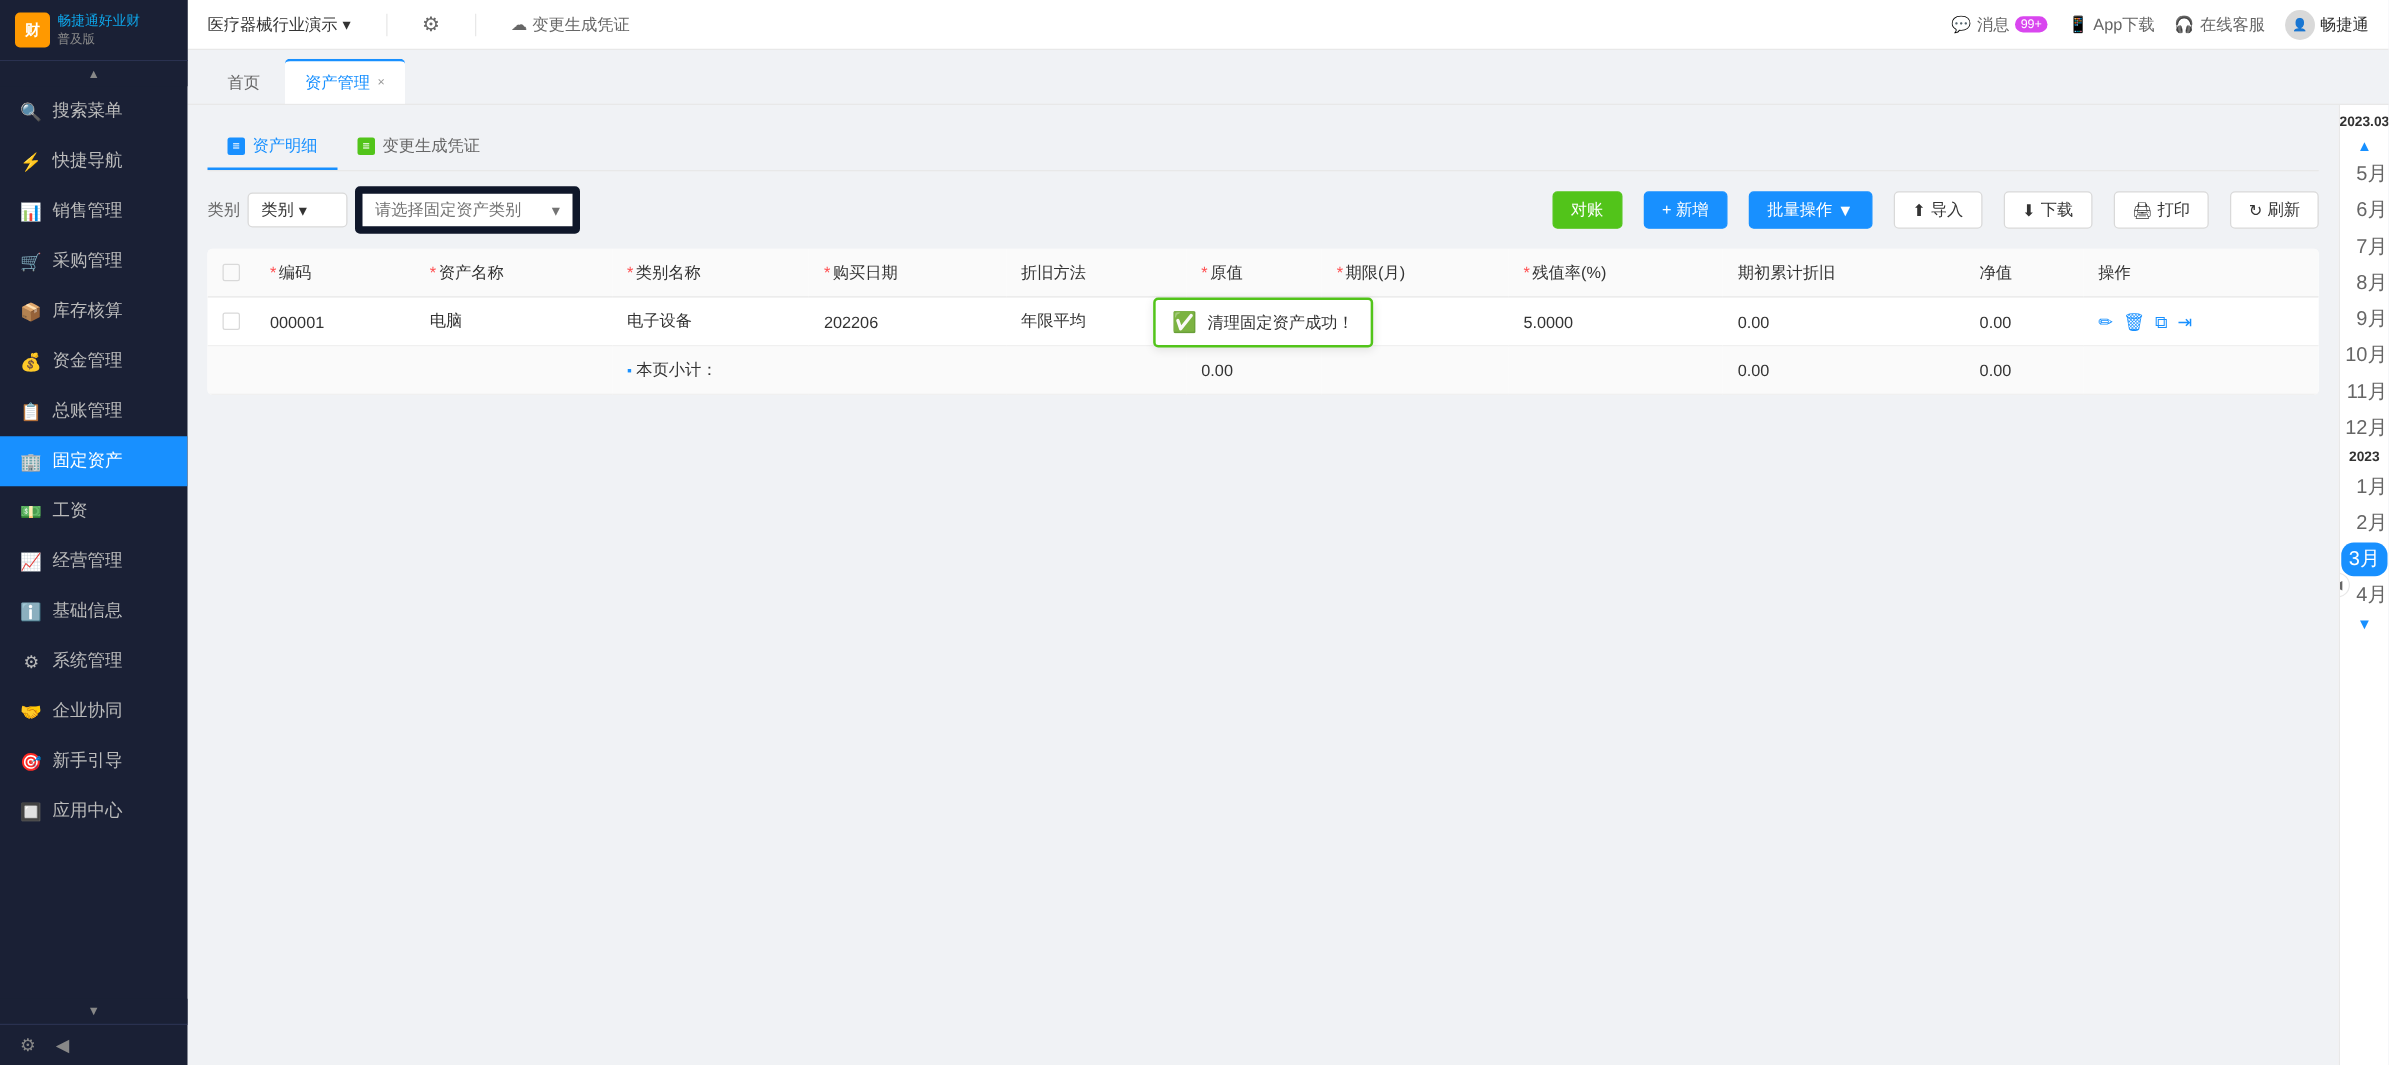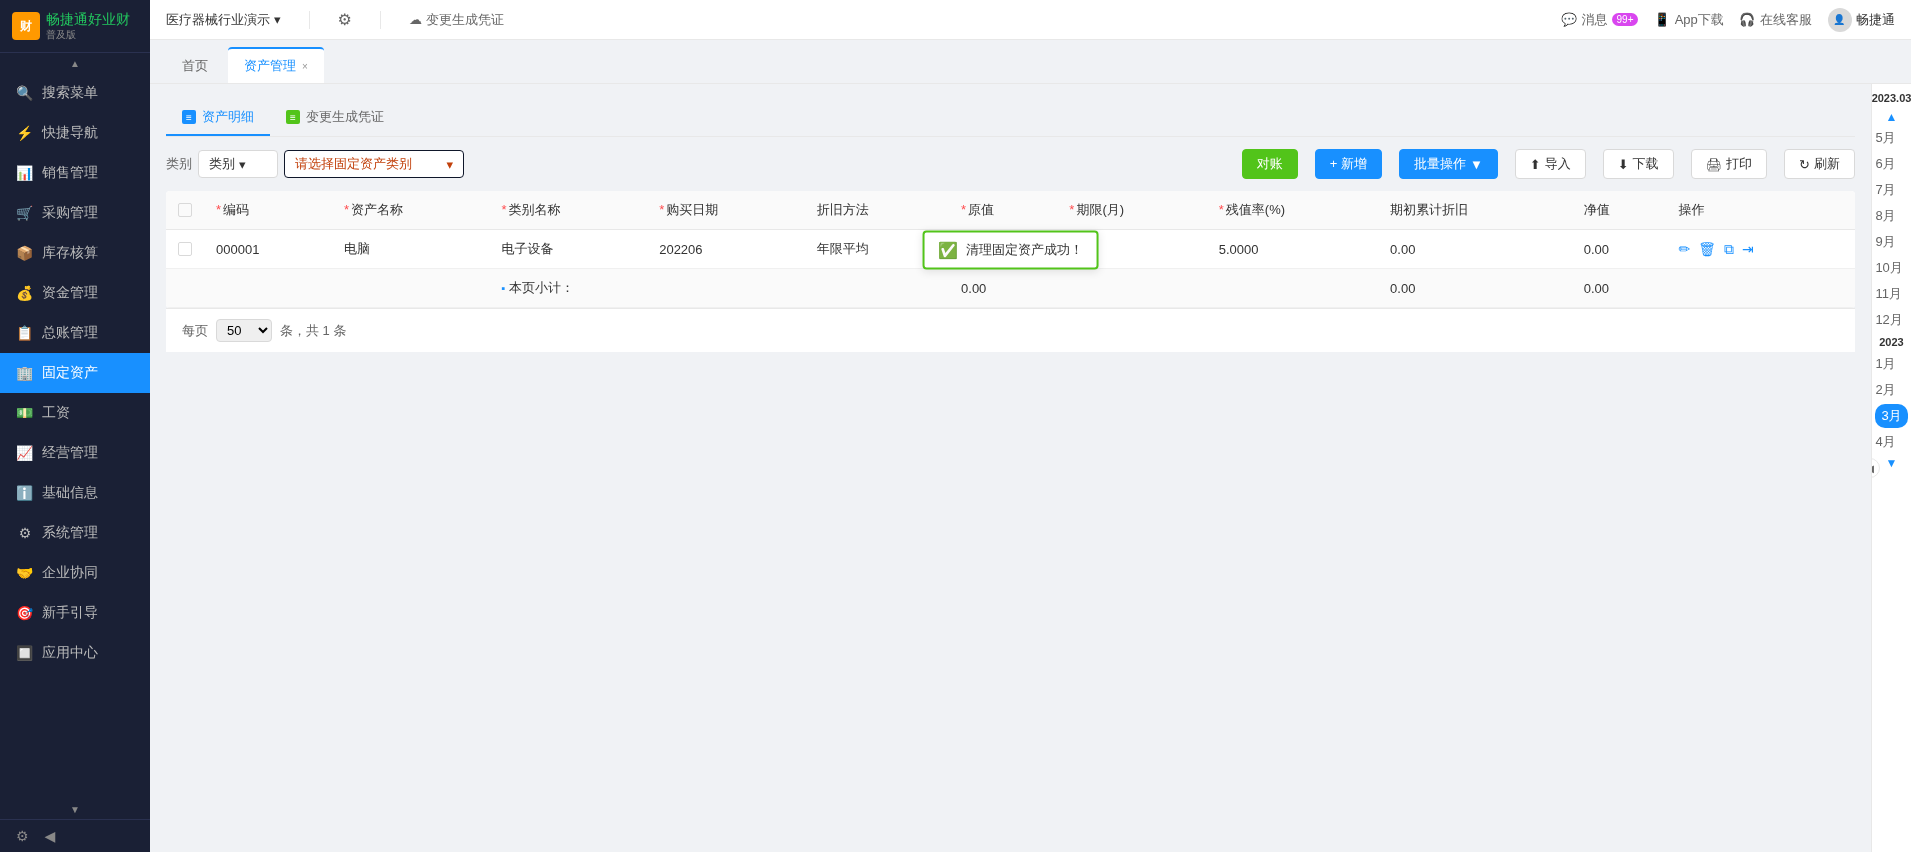--- a/index.html
+++ b/index.html
@@ -24,21 +24,21 @@
       gap: 6px;
       border-bottom: 1px solid #2a3150;
     }
     .sidebar-logo-icon {
       width: 28px; height: 28px;
       background: #f90;
       border-radius: 4px;
       display: flex; align-items: center; justify-content: center;
       font-size: 12px; font-weight: bold; color: #fff;
     }
-    .sidebar-logo-text { font-size: 14px; color: #22c55e; line-height: 1.3; }
+    .sidebar-logo-text { font-size: 11px; color: #0ea5e9; line-height: 1.3; }
     .sidebar-logo-sub { font-size: 10px; color: #888; }
     .sidebar-scroll-up, .sidebar-scroll-down {
       width: 100%; height: 20px;
       background: #1a2035;
       display: flex; align-items: center; justify-content: center;
       color: #888; cursor: pointer; font-size: 10px;
     }
     .sidebar-nav { flex: 1; overflow: hidden; }
     .sidebar-item {
       display: flex; align-items: center; gap: 8px;
@@ -124,23 +124,23 @@
     .toolbar { display: flex; align-items: center; gap: 8px; margin-bottom: 12px; }
     .filter-group { display: flex; align-items: center; gap: 6px; }
     .filter-label { color: #666; }
     .filter-select {
       display: flex; align-items: center; gap: 4px;
       border: 1px solid #d9d9d9; border-radius: 4px;
       padding: 4px 10px; background: #fff; cursor: pointer;
       color: #333; min-width: 80px;
     }
     .filter-select-placeholder {
-      border: 1px solid #0f172a; border-radius: 4px;
+      border: 6px solid #0f172a; border-radius: 4px;
       padding: 4px 10px; background: #fff; cursor: pointer;
-      color: #c2410c; min-width: 180px; display: flex; align-items: center; justify-content: space-between;
+      color: #737373; min-width: 180px; display: flex; align-items: center; justify-content: space-between;
     }
     .toolbar-right { margin-left: auto; display: flex; align-items: center; gap: 17px; }
     .btn {
       padding: 5px 14px; border-radius: 4px; cursor: pointer;
       font-size: 13px; border: 1px solid #d9d9d9;
       display: flex; align-items: center; gap: 4px;
       background: #fff; color: #333;
     }
     .btn-primary { background: #1890ff; color: #fff; border-color: #1890ff; }
     .btn-green { background: #52c41a; color: #fff; border-color: #52c41a; }
@@ -220,22 +220,22 @@
       border-radius: 50%; width: 20px; height: 20px;
       display: flex; align-items: center; justify-content: center;
       cursor: pointer; font-size: 10px; color: #666;
       z-index: 10;
     }
     .calendar-header {
       font-size: 11px; color: #333; padding: 4px 0; text-align: left; font-weight: bold;
     }
     .calendar-nav { display: flex; flex-direction: column; align-items: center; gap: 2px; }
     .cal-month {
-      font-size: 13px; color: #666; cursor: pointer;
-      padding: 3px 0; text-align: left; width: 100%;
+      font-size: 16px; color: #666; cursor: pointer;
+      padding: 3px 0; text-align: right; width: 100%;
       border-radius: 2px;
     }
     .cal-month.current { background: #1890ff; color: #fff; border-radius: 10px; padding: 3px 6px; }
     .cal-year { font-size: 11px; color: #333; font-weight: bold; padding: 2px 0; }
     .cal-scroll-up, .cal-scroll-down {
       color: #1890ff; font-size: 12px; cursor: pointer; padding: 2px;
     }
 
     
     .table-scroll { overflow-x: auto; }
@@ -486,30 +486,20 @@
               </tbody>
           </table>
         </div>
 
         <div class="success-toast">
           <span class="success-icon">✅</span>
           <span>清理固定资产成功！</span>
         </div>
       </div>
 
-      <div class="pagination">
-        <span>每页</span>
-        <select class="page-select">
-          <option value="50">50</option>
-          <option value="10">10</option>
-          <option value="20">20</option>
-          <option value="100">100</option>
-        </select>
-        <span>条，共 1 条</span>
-      </div>
     </div>
 
     <div class="right-panel">
       <div class="panel-toggle">◀</div>
       <div class="calendar-header">2023.03</div>
       <div class="cal-scroll-up">▲</div>
       <div class="calendar-nav" id="calendar-nav">
           <div class="cal-month">5月</div>
           <div class="cal-month">6月</div>
           <div class="cal-month">7月</div>

